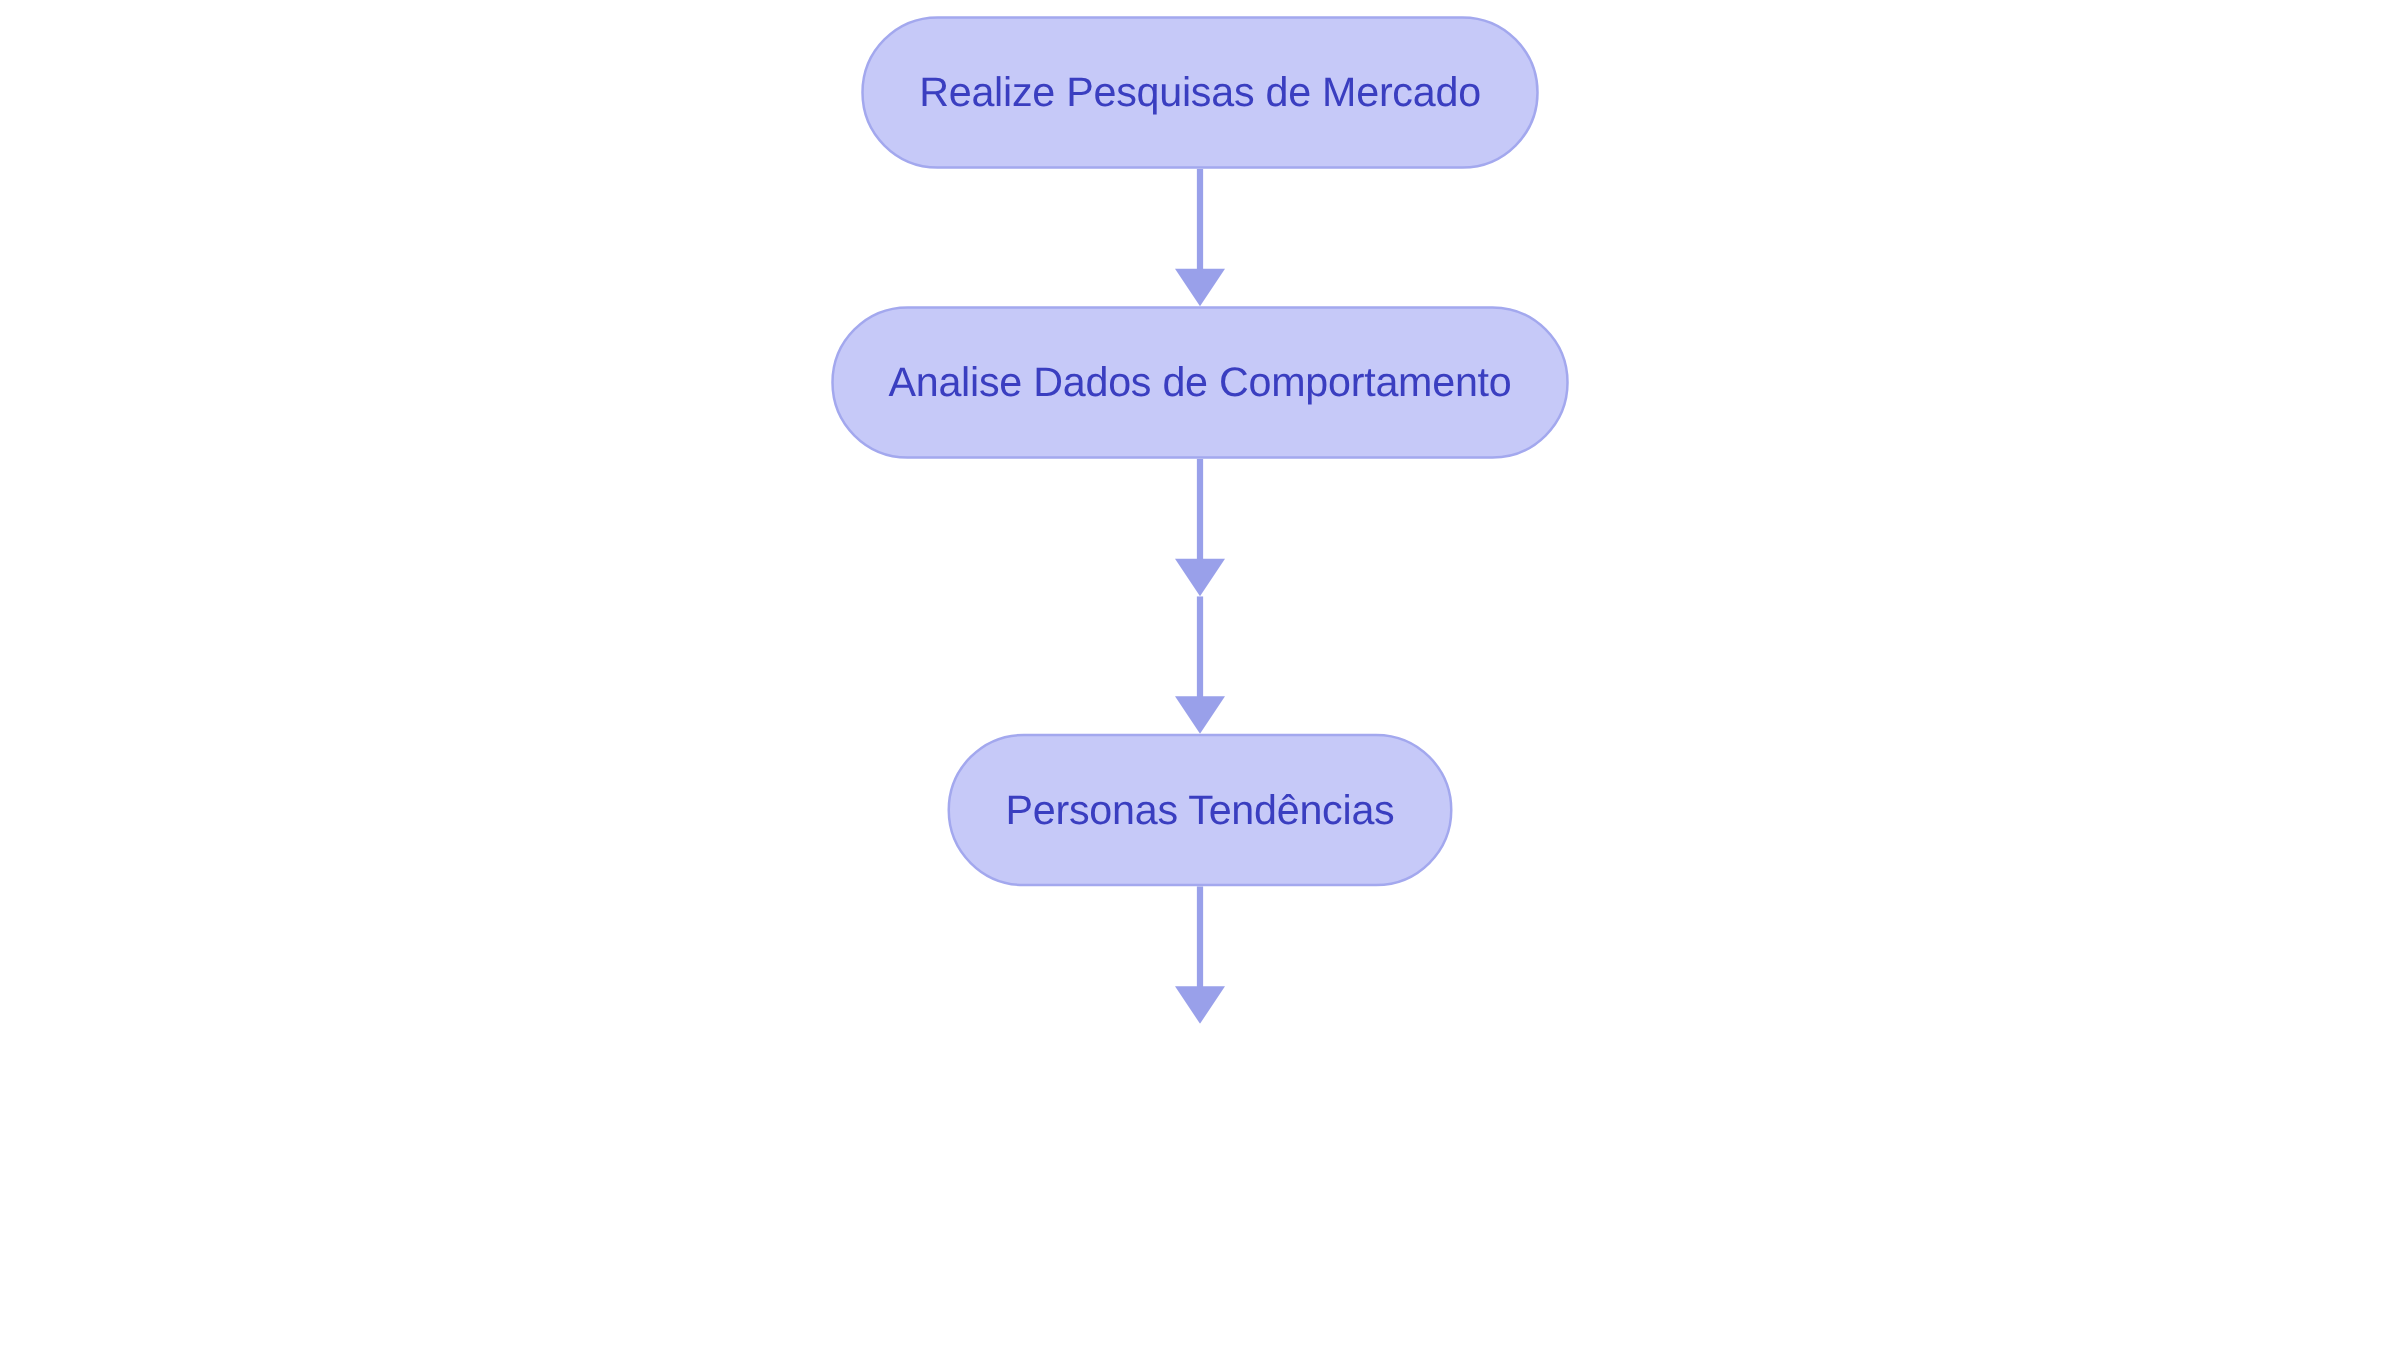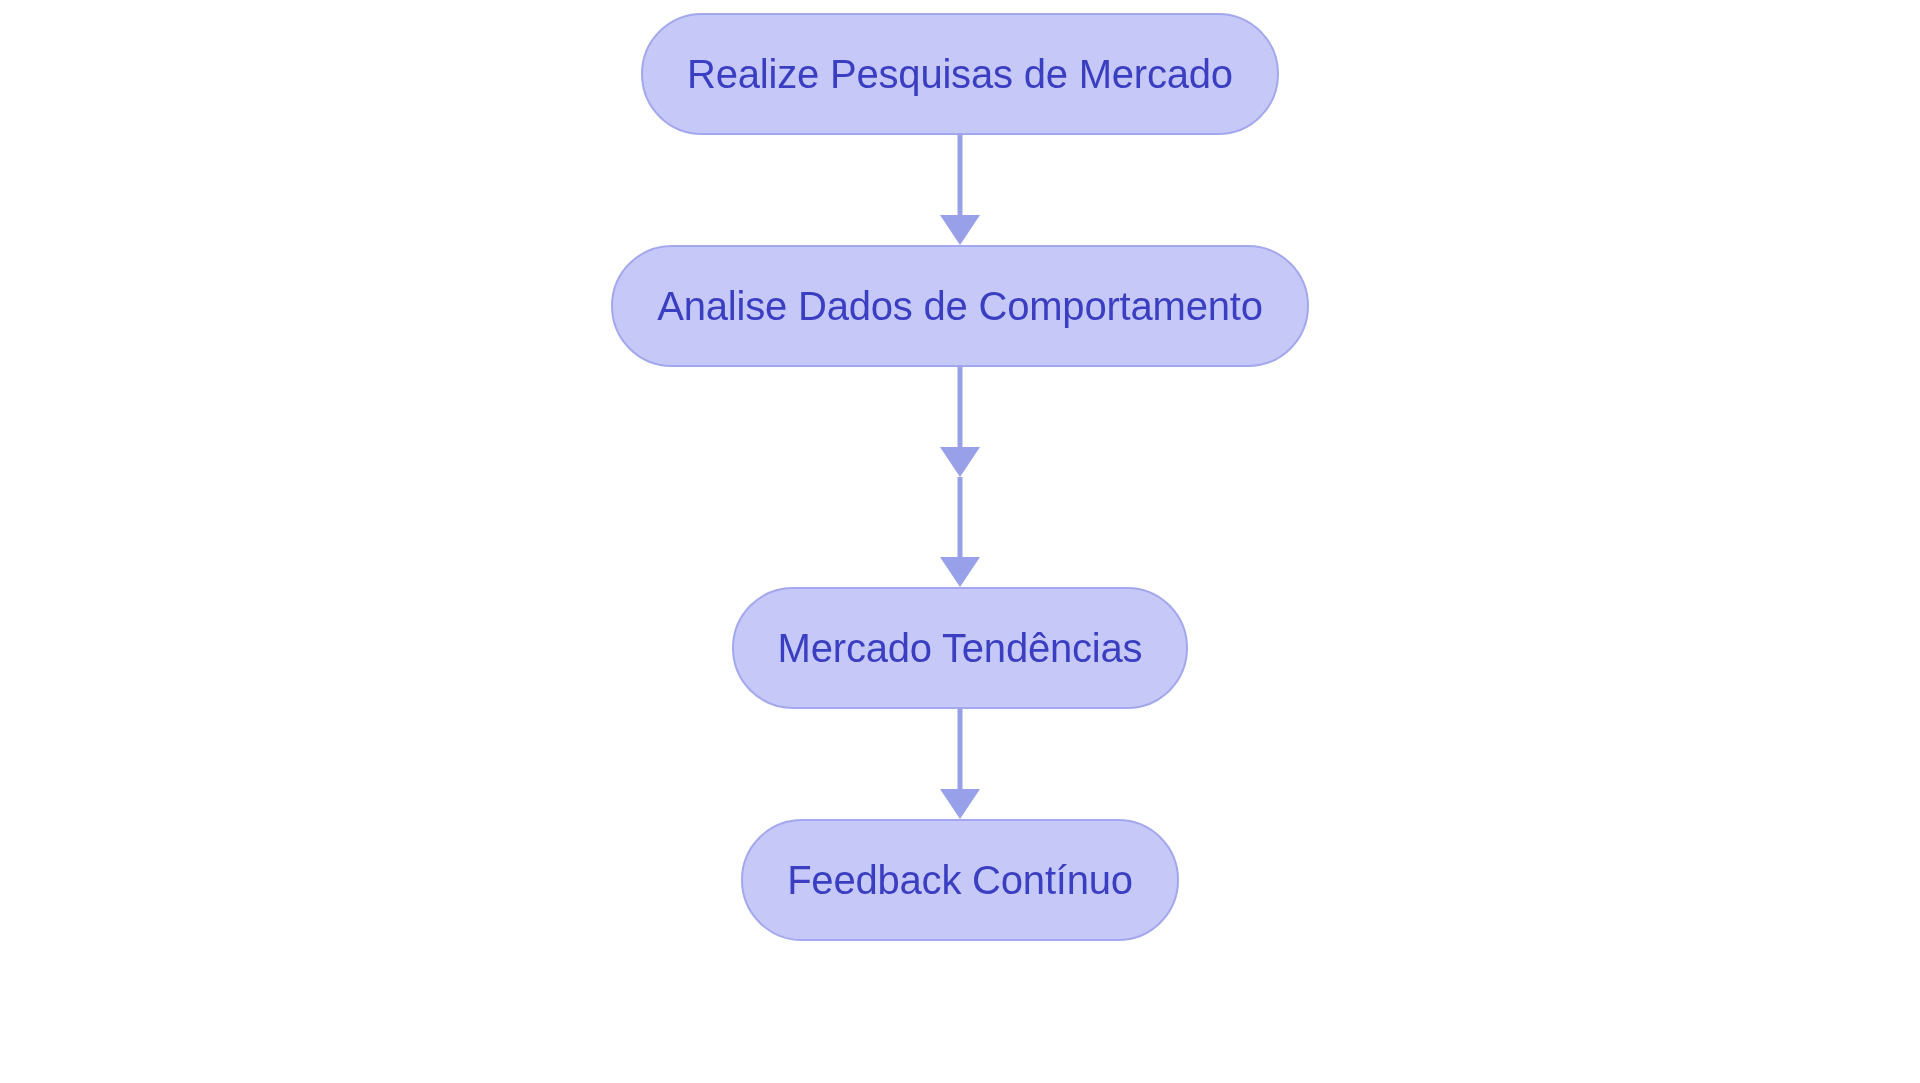--- a/index.html
+++ b/index.html
@@ -32,21 +32,21 @@
     border-radius: 61px;
     background: var(--node-fill);
     border: 2px solid var(--node-border);
     display: flex;
     align-items: center;
     justify-content: center;
     padding: 0 44px;
     flex: 0 0 auto;
   }
   .flow-node .node-label {
-    font-size: 40px;
+    font-size: 33px;
     line-height: 1.2;
     color: var(--text-color);
     letter-spacing: -0.2px;
     white-space: nowrap;
   }
   .connector {
     height: 110px;
     width: 46px;
     flex: 0 0 auto;
     display: flex;
@@ -86,27 +86,24 @@
 
 
   <div class="connector">
     <svg viewBox="0 0 46 110">
       <line x1="23" y1="0" x2="23" y2="82"></line>
       <polygon points="3,80 43,80 23,110"></polygon>
     </svg>
   </div>
 
   <div class="flow-node">
-    <span class="node-label">Mercado Tendências</span>
+    <span class="node-label">Personas Tendências</span>
   </div>
 
   <div class="connector">
     <svg viewBox="0 0 46 110">
       <line x1="23" y1="0" x2="23" y2="82"></line>
       <polygon points="3,80 43,80 23,110"></polygon>
     </svg>
   </div>
 
-  <div class="flow-node">
-    <span class="node-label">Feedback Contínuo</span>
-  </div>
 
 </div>
 
 </body></html>

